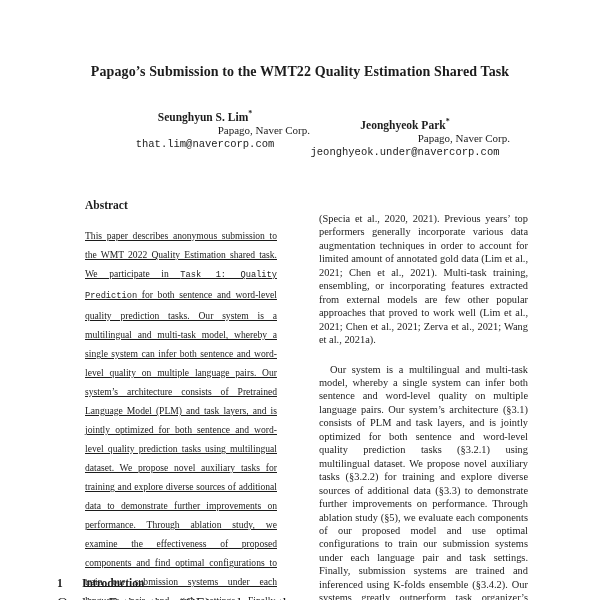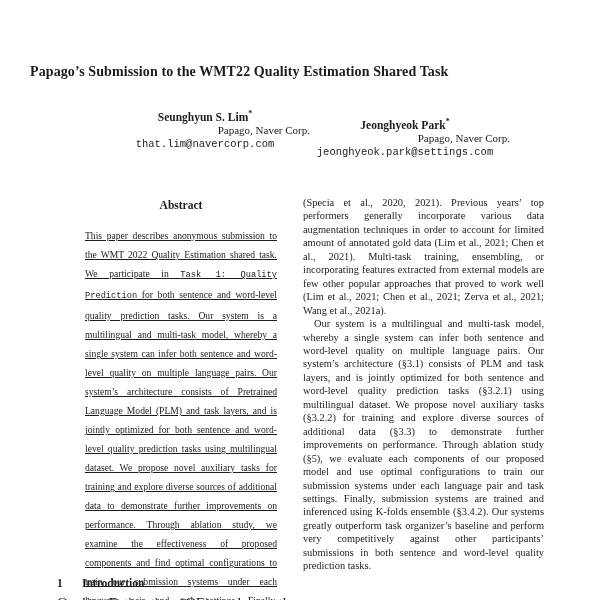--- a/index.html
+++ b/index.html
@@ -19,21 +19,21 @@
     position: absolute;
     inset: 0;
     background: #ffffff;
   }
   .paper-title {
     position: absolute;
     top: 64px;
     left: 30px;
     right: 30px;
     margin: 0;
-    text-align: left;
+    text-align: center;
     font-size: 14px;
     font-weight: bold;
     letter-spacing: 0.1px;
   }
   .authors-row {
     position: absolute;
     top: 107px;
     left: 0;
     width: 520px;
     height: 50px;
@@ -67,21 +67,20 @@
   }
   .abstract-block {
     position: absolute;
     left: 57px;
     top: 199px;
     width: 240px;
   }
   .abstract-heading {
     margin: 0 0 0 28px;
     width: 192px;
-    text-align: center;
     font-size: 11.5px;
     font-weight: bold;
   }
   .abstract-body {
     margin: 15px 0 0 28px;
     width: 192px;
     font-size: 9.6px;
     line-height: 19px;
     text-align: justify;
     text-decoration: underline;
@@ -116,21 +115,21 @@
   .right-col {
     position: absolute;
     left: 303px;
     top: 196px;
     width: 241px;
     font-size: 10.4px;
     line-height: 13.45px;
     text-align: justify;
   }
   .right-col p {
-    margin: 0;
+    margin: 16px;
   }
   .right-col p.indented {
     text-indent: 11px;
   }
 </style>
 </head>
 <body>
 
 <div class="page">
 
@@ -140,21 +139,21 @@
 
     <div class="author-block first">
       <div class="author-name"><span>Seunghyun S. Lim</span><sup>*</sup></div>
       <div class="author-affil">Papago, Naver Corp.</div>
       <div class="author-email">that.lim@navercorp.com</div>
     </div>
 
     <div class="author-block second">
       <div class="author-name"><span>Jeonghyeok Park</span><sup>*</sup></div>
       <div class="author-affil">Papago, Naver Corp.</div>
-      <div class="author-email">jeonghyeok.park@settings.com</div>
+      <div class="author-email">jeonghyeok.under@navercorp.com</div>
     </div>
 
   </div>
 
   <div class="abstract-block">
     <h2 class="abstract-heading">Abstract</h2>
     <p class="abstract-body"><span>This paper describes anonymous submission to the WMT 2022 Quality Estimation shared task. We participate in </span><span class="mono">Task 1: Quality Prediction</span><span> for both sentence and word-level quality prediction tasks. Our system is a multilingual and multi-task model, whereby a single system can infer both sentence and word-level quality on multiple language pairs. Our system’s architecture consists of Pretrained Language Model (PLM) and task layers, and is jointly optimized for both sentence and word-level quality prediction tasks using multilingual dataset. We propose novel auxiliary tasks for training and explore diverse sources of additional data to demonstrate further improvements on performance. Through ablation study, we examine the effectiveness of proposed components and find optimal configurations to train our submission systems under each language pair and task settings. Finally, submission systems are trained and inferenced using K-folds ensemble. Our systems greatly outperform task organizer’s baseline and achieve comparable performance against other participants’ submissions in both sentence and word-level quality prediction tasks.</span></p>
   </div>
 
   <div class="intro-block">

